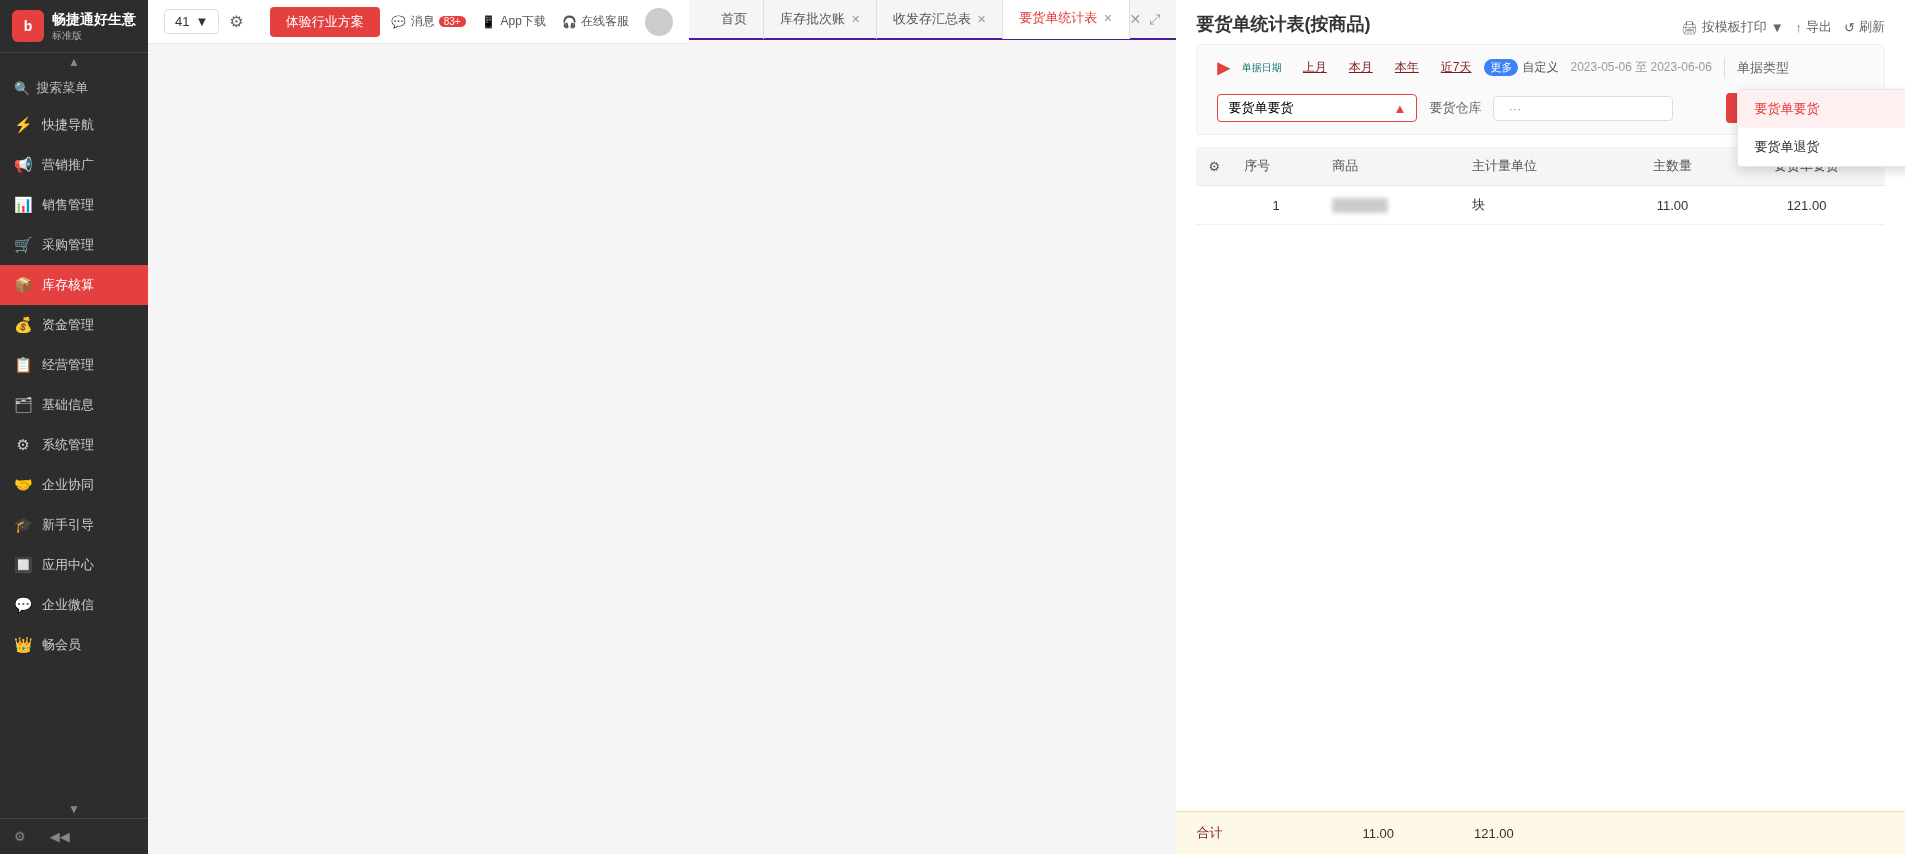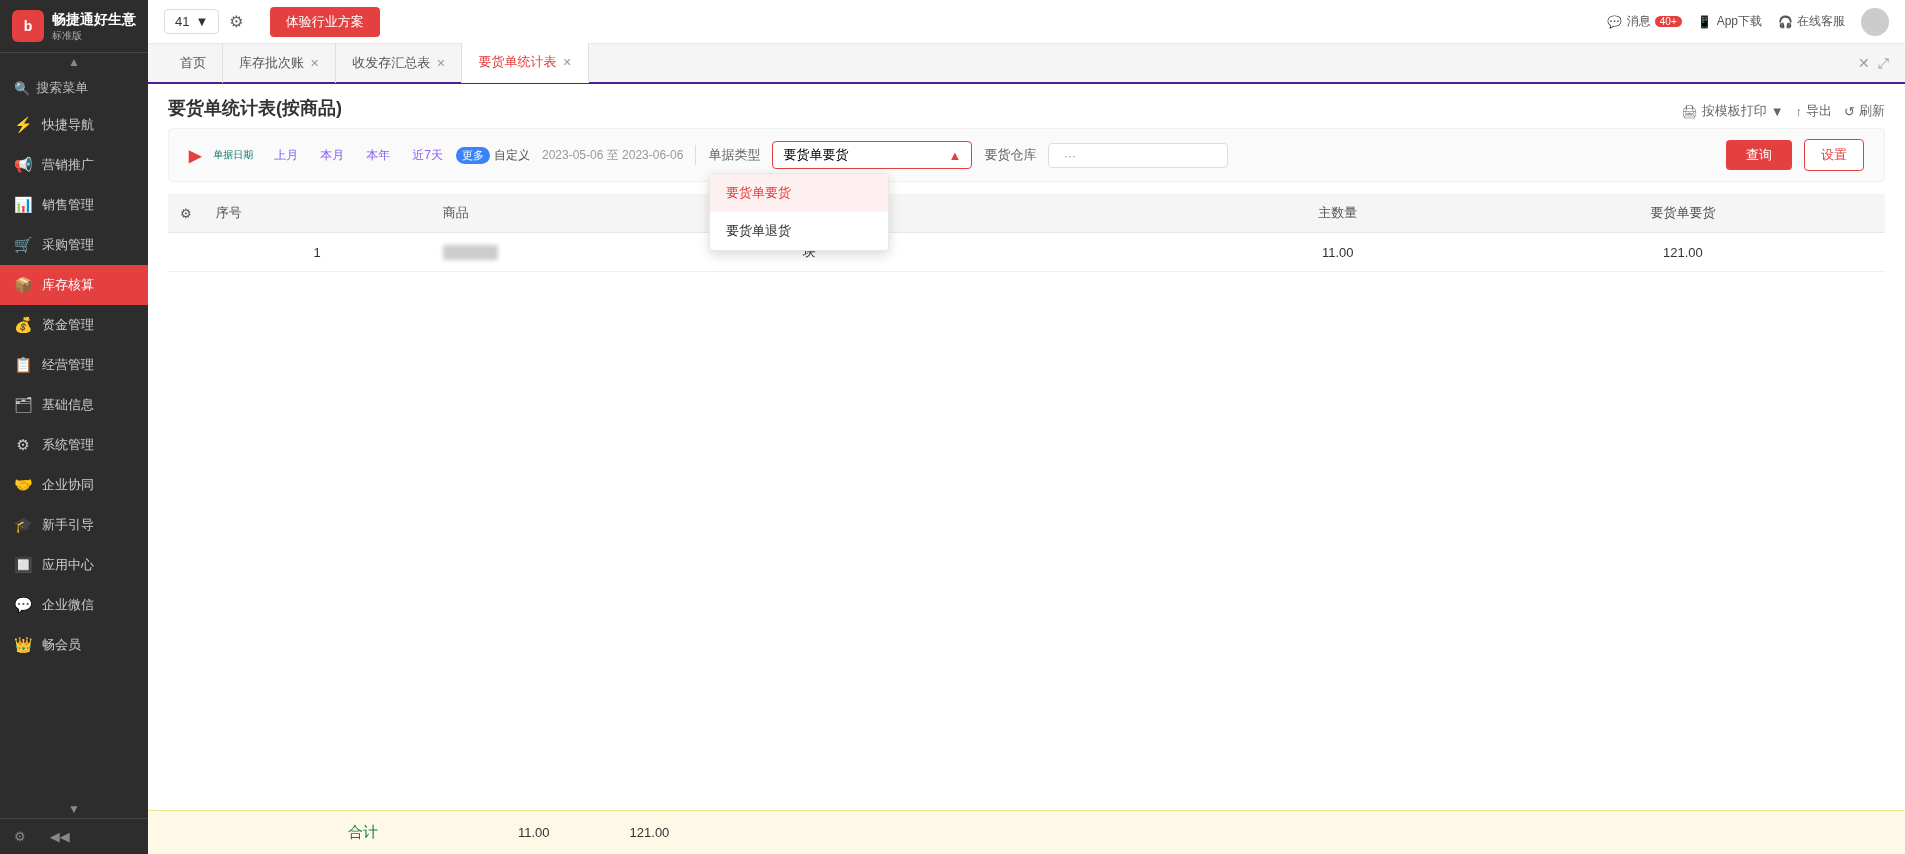--- a/index.html
+++ b/index.html
@@ -54,21 +54,21 @@
     .nav-item.active { background: #e54040; color: #fff; }
     .nav-item .nav-icon { width: 18px; text-align: center; font-size: 15px; }
 
     .sidebar-bottom {
       border-top: 1px solid #444;
       display: flex; align-items: center; gap: 16px;
       padding: 10px 14px;
     }
 
     
-    .main-area { flex: 1; display: flex; flex-direction: column; overflow: hidden; }
+    .main-area { flex: 1; display: flex; overflow: hidden; }
 
     
     .topbar {
       height: 44px; background: #fff; border-bottom: 1px solid #e8e8e8;
       display: flex; align-items: center; padding: 0 16px; gap: 12px;
       flex-shrink: 0;
     }
     .topbar-left { display: flex; align-items: center; gap: 10px; flex: 1; }
     .store-selector {
       display: flex; align-items: center; gap: 6px;
@@ -127,21 +127,21 @@
       padding: 10px 20px;
       background: #fafafa; border: 1px solid #f0f0f0; margin: 0 20px;
       border-radius: 4px; flex-shrink: 0; flex-wrap: wrap;
       position: relative;
     }
     .filter-toggle { color: #e54040; cursor: pointer; font-size: 16px; font-weight: bold; }
     .filter-label { color: #0f766e; font-size: 10px; white-space: nowrap; font-family: Liberation Serif, serif; }
     .date-range-btns { display: flex; gap: 4px; align-items: center; }
     .date-btn {
       padding: 3px 8px; border-radius: 3px; cursor: pointer;
-      font-size: 12px; color: #8b5cf6; border: 1px solid transparent;
+      font-size: 12px; color: #7f1d1d; border: 1px solid transparent; text-decoration: underline;
     }
     .date-badge {
       background: #3b82f6; color: #fff; border-radius: 10px;
       padding: 1px 6px; font-size: 11px; cursor: pointer;
     }
     .date-custom { color: #555; font-size: 12px; cursor: pointer; }
     .date-display { color: #999; font-size: 12px; }
     .filter-divider { width: 1px; background: #ddd; height: 20px; }
     .filter-type-label { color: #666; font-size: 13px; white-space: nowrap; }
     .filter-type-input {
@@ -192,21 +192,21 @@
     .data-table td.center { text-align: center; }
 
     .settings-col { width: 30px; text-align: center; color: #999; cursor: pointer; }
 
     
     .table-footer {
       background: #fef9e7; border-top: 1px solid #f0e68c;
       display: flex; align-items: center; padding: 12px 20px;
       flex-shrink: 0; gap: 20px;
     }
-    .footer-label { color: #15803d; font-size: 15px; margin-left: 180px; }
+    .footer-label { color: #7f1d1d; font-size: 13px; }
     .footer-val { font-size: 13px; color: #333; font-weight: 500; }
 
     
     .sidebar-scroll-up, .sidebar-scroll-down {
       display: flex; align-items: center; justify-content: center;
       cursor: pointer; color: #888; padding: 2px 0; font-size: 12px;
     }
 
     .blurred { filter: blur(2px); color: transparent; background: #ccc; border-radius: 2px; display: inline-block; }
   </style>
@@ -306,21 +306,21 @@
         <span>41</span>
         <span>▼</span>
       </div>
       <span class="settings-icon">⚙</span>
       <button class="trial-btn">体验行业方案</button>
     </div>
     <div class="topbar-right">
       <div class="topbar-right-item">
         <span>💬</span>
         <span>消息</span>
-        <span class="badge">40+</span>
+        <span class="badge">83+</span>
       </div>
       <div class="topbar-right-item">
         <span>📱</span>
         <span>App下载</span>
       </div>
       <div class="topbar-right-item">
         <span>🎧</span>
         <span>在线客服</span>
       </div>
       <div class="avatar"></div>

